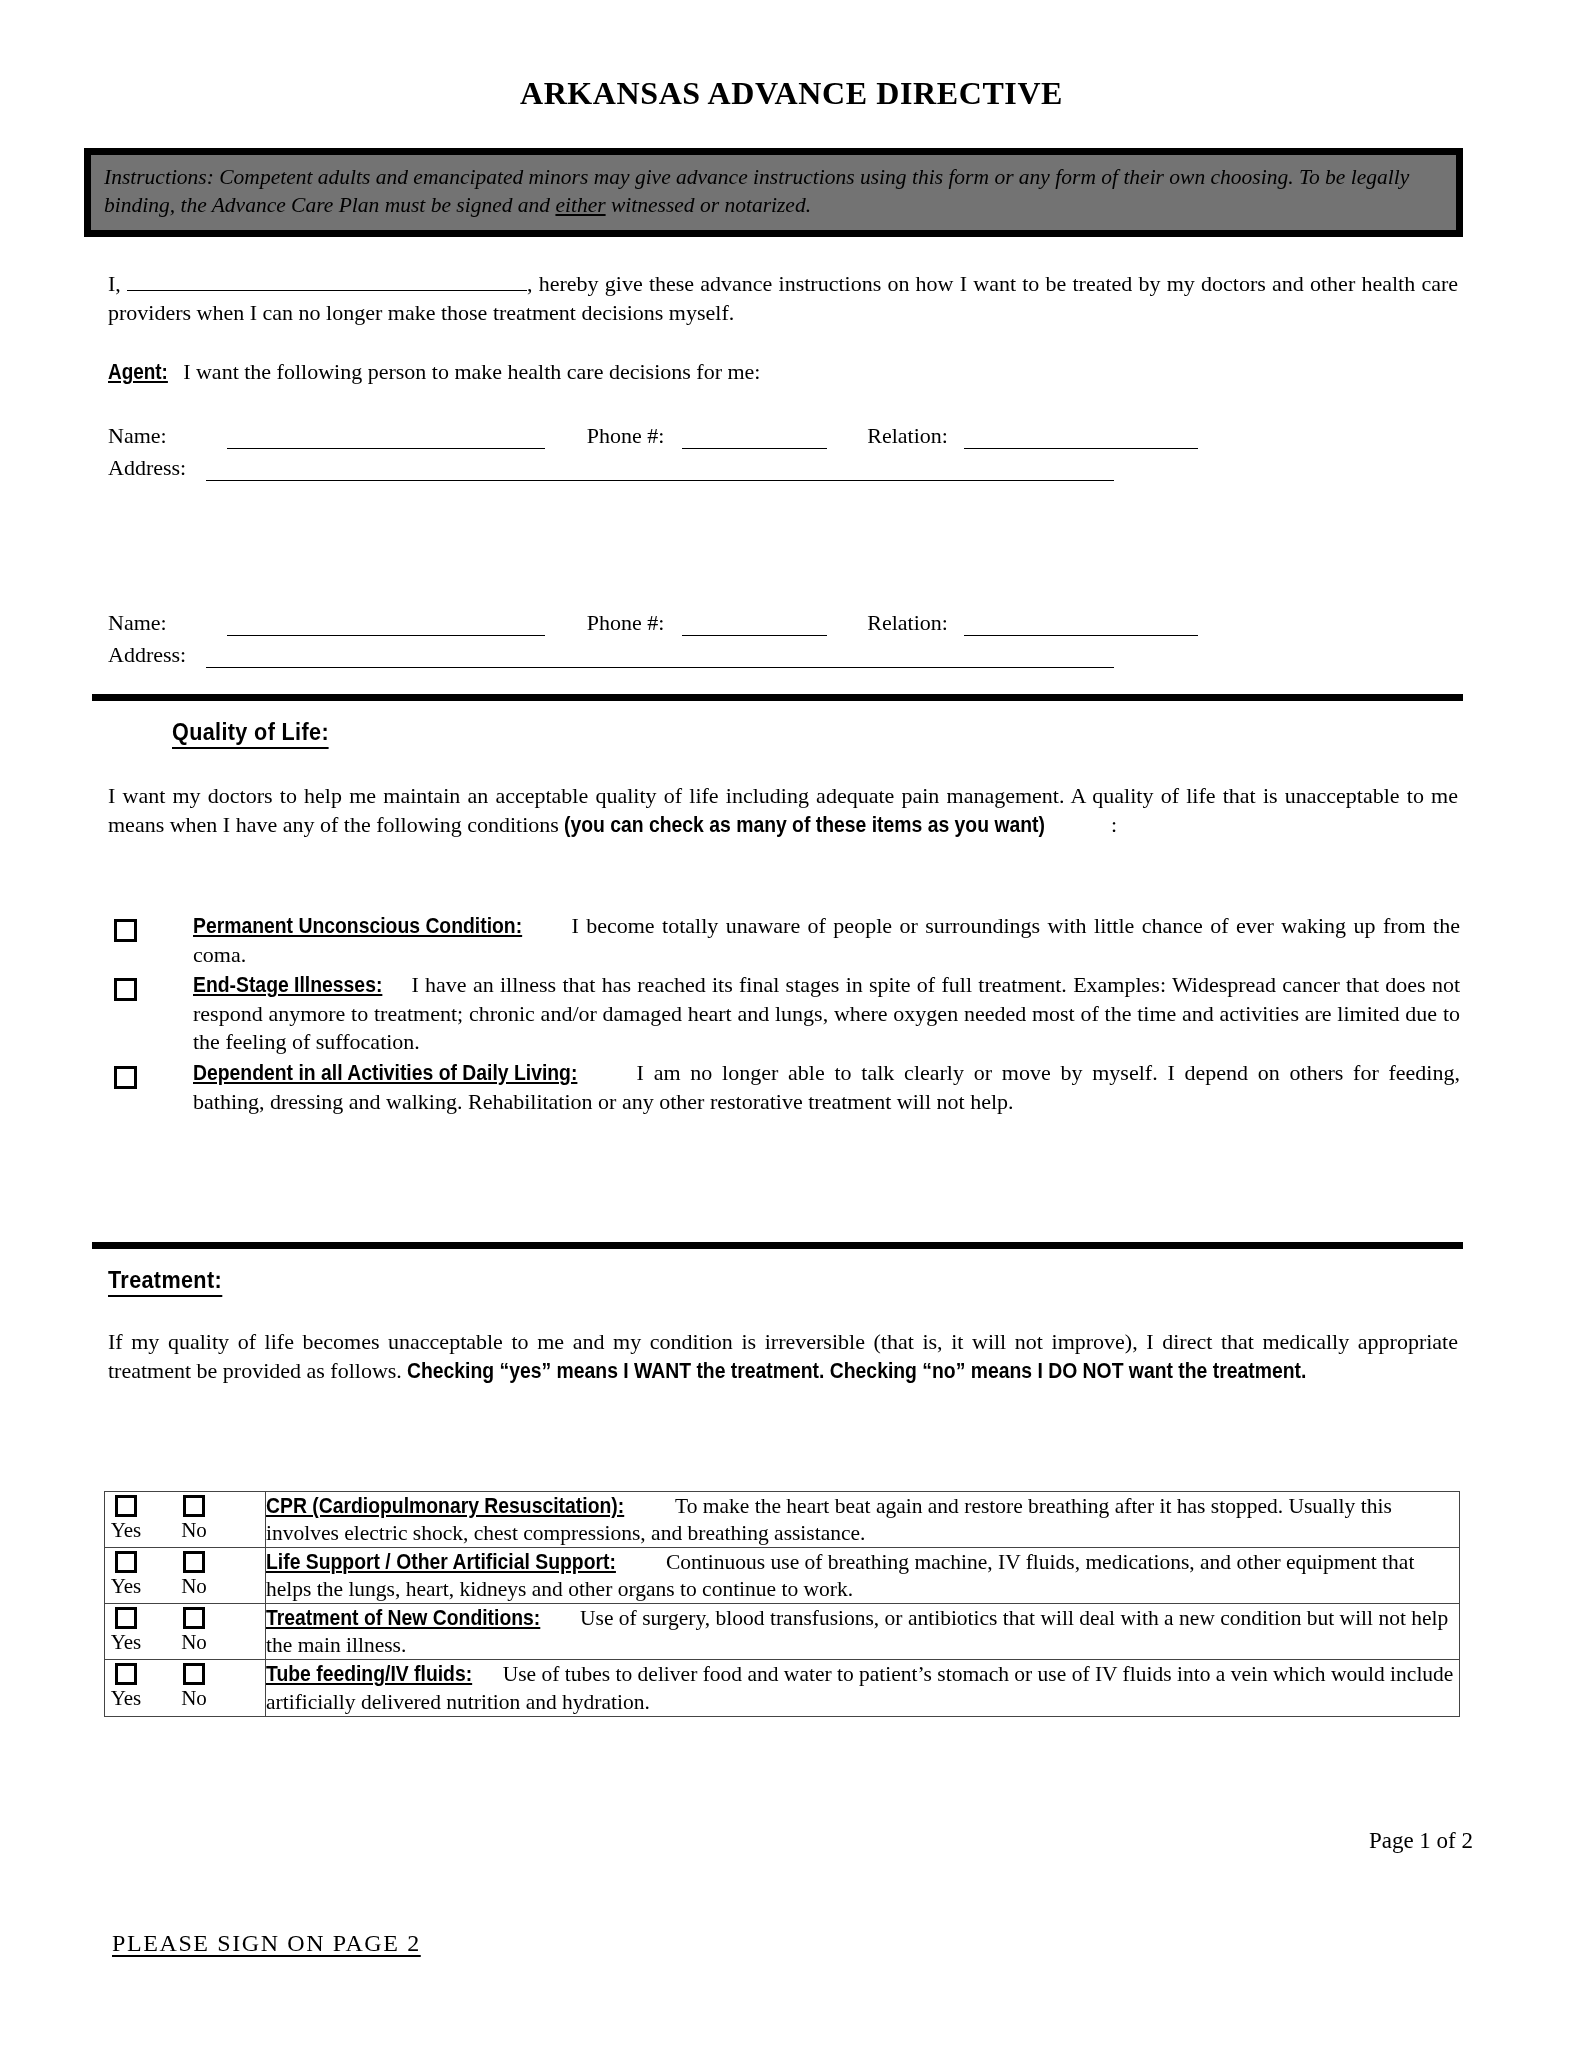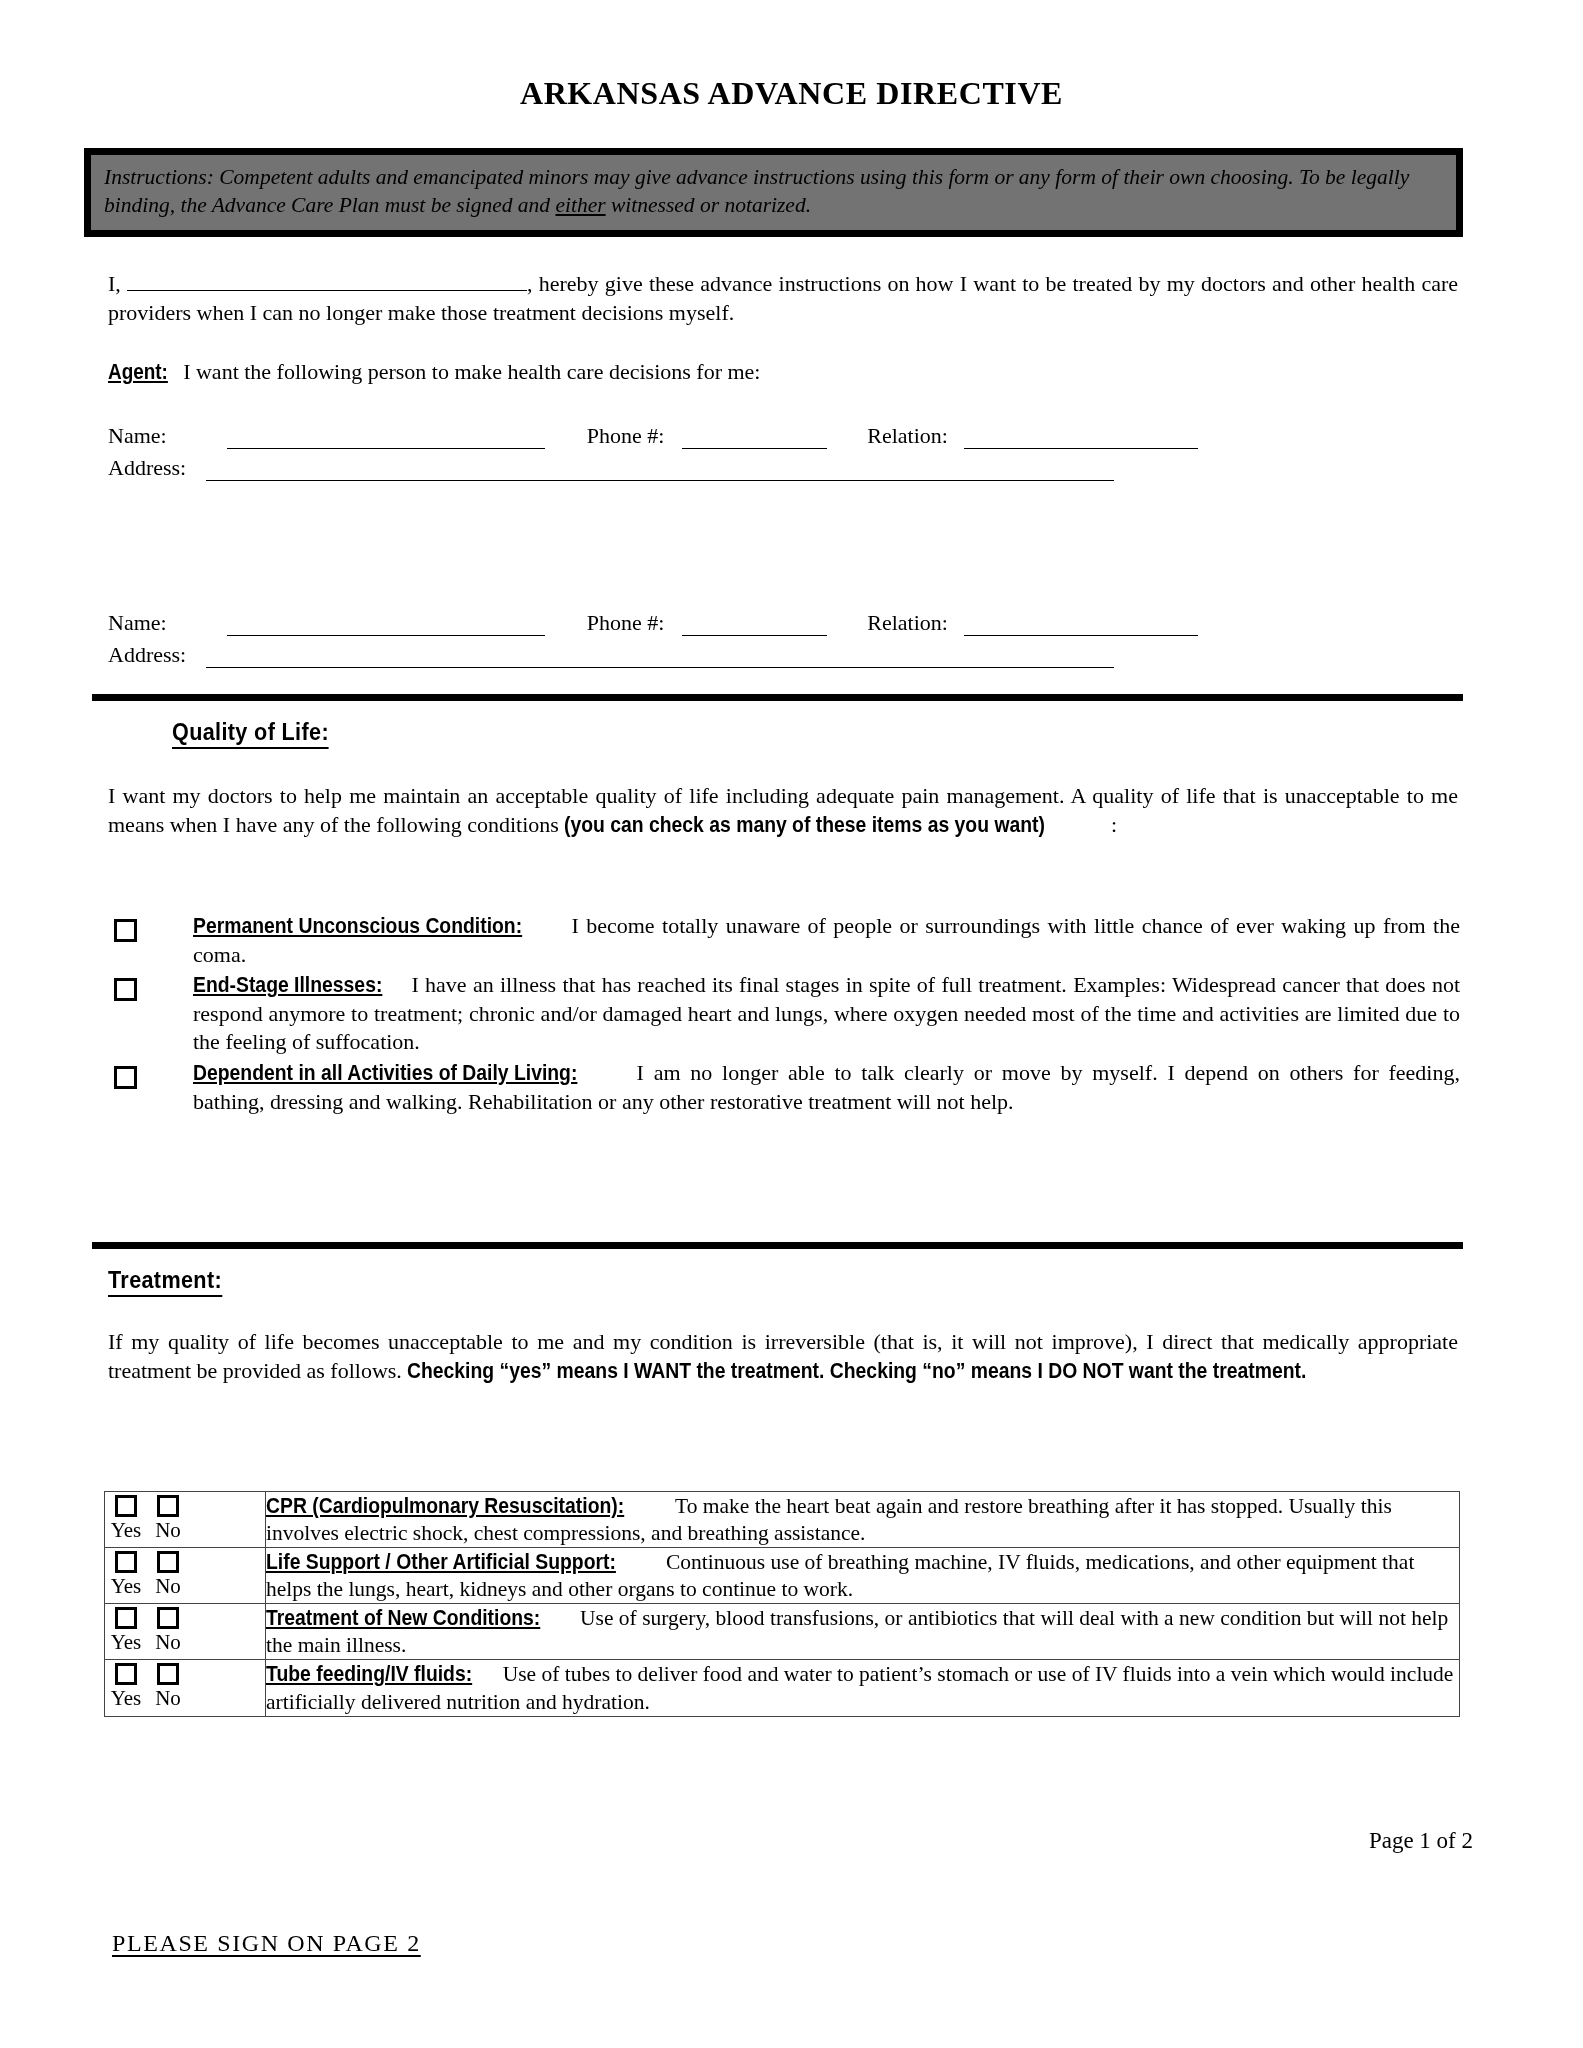--- a/index.html
+++ b/index.html
@@ -219,21 +219,21 @@
   #treat-table td {
     border: 1.5px solid #444;
     vertical-align: top;
     padding: 0;
   }
   td.yn-cell {
     width: 160px;
     text-align: left;
     padding: 6px 0 6px 18px;
   }
-  .yn-wrap { display: flex; }
+  .yn-wrap { display: flex; gap: 26px; }
   .yn-col { width: 42px; text-align: center; }
   .tbl-chk {
     width: 16px;
     height: 16px;
     border: 3.2px solid #000;
     background: #fff;
     margin: 3px auto 2px auto;
     box-sizing: content-box;
   }
   .yn-label {

